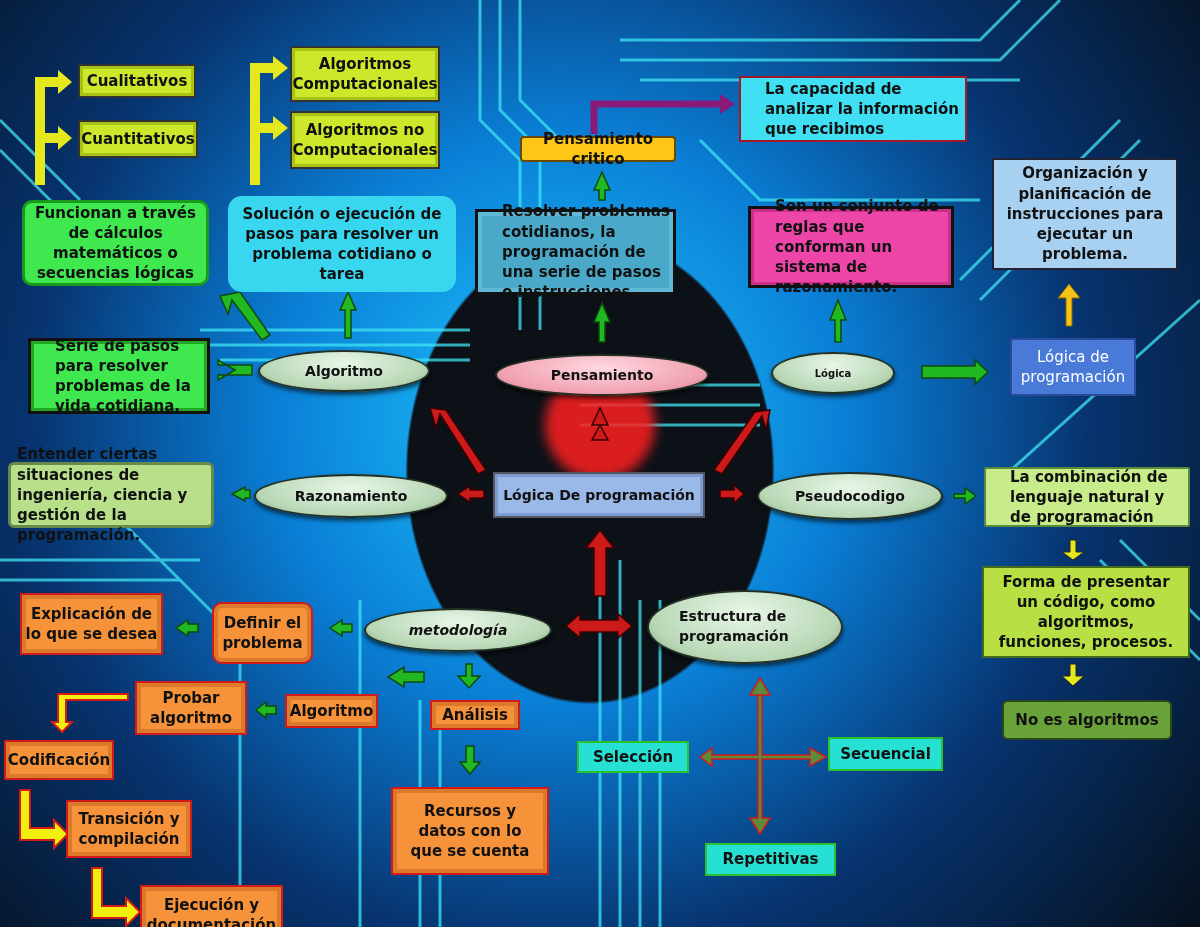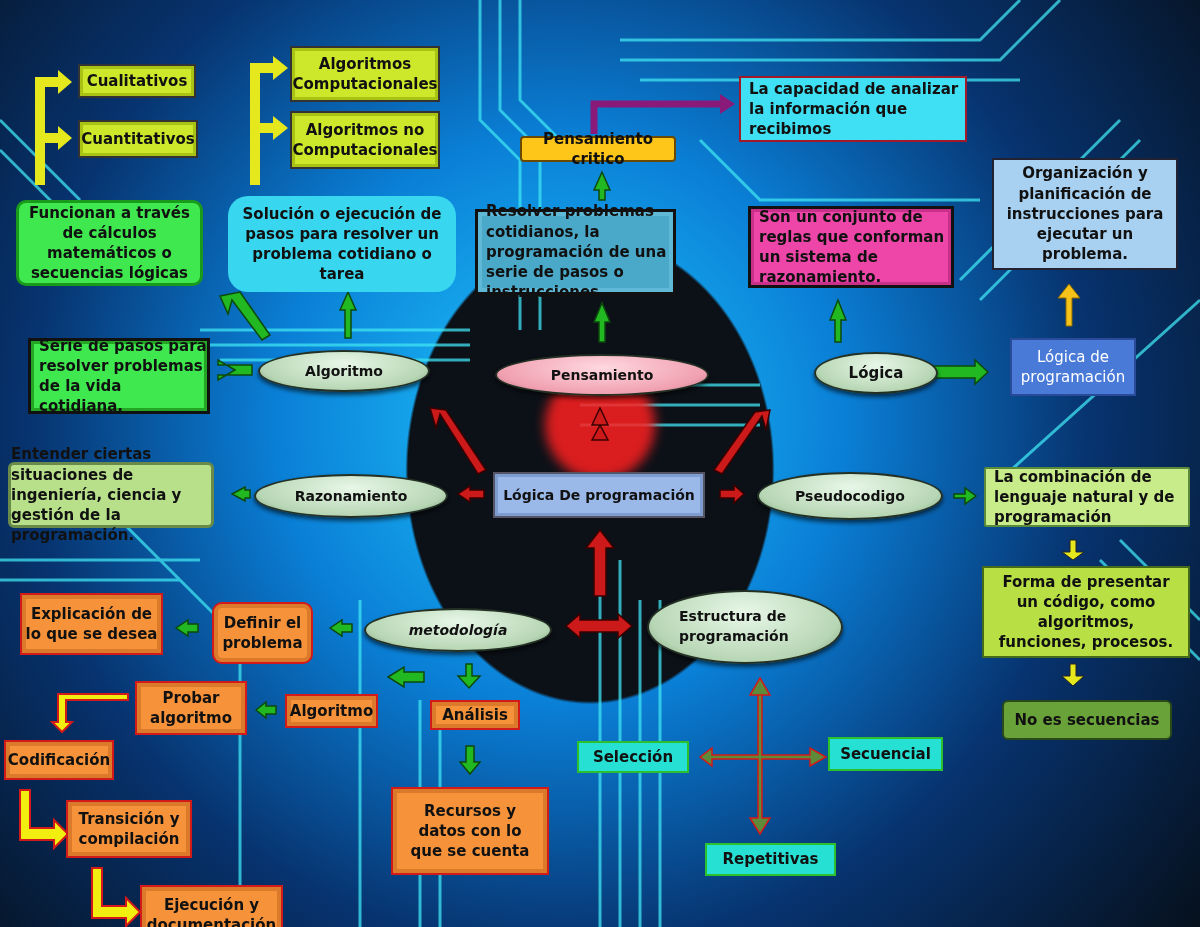--- a/index.html
+++ b/index.html
@@ -2,21 +2,21 @@
 <html><head>
 <meta charset="utf-8">
 <style>
 *{box-sizing:border-box;margin:0;padding:0}
 body{width:1200px;height:927px;overflow:hidden;font-family:"DejaVu Sans","Liberation Sans",sans-serif;}
 #canvas{position:relative;width:1200px;height:927px;overflow:hidden;
 background:radial-gradient(ellipse 260px 330px at 590px 470px,#0c1118 0%,#0c1118 70%,transparent 71%),
 radial-gradient(circle at 560px 420px,#1fc8ff 0%,#0a7fd6 35%,#07336f 65%,#06101c 100%);}
 .bg-svg{position:absolute;left:0;top:0;width:1200px;height:927px}
 .box{position:absolute;display:flex;align-items:center;justify-content:center;text-align:center;font-weight:bold;color:#111;line-height:1.35;font-size:15px;}
-.lf{justify-content:flex-start;text-align:left;padding-left:8px}
+.lf{justify-content:flex-start;text-align:left;padding-left:24px}
 .ellipse{position:absolute;border-radius:50%;display:flex;align-items:center;justify-content:center;font-weight:bold;font-size:14px;color:#111;background:radial-gradient(ellipse at 50% 30%,#e8f7e8,#b7d6b4 70%,#6e8e6e);border:2px solid #243024;box-shadow:0 3px 4px rgba(0,0,0,.6)}
 .yg{background:#cde82a;border:2px solid #333;box-shadow:inset 0 0 0 3px #a8c313}
 .org{background:#f5923a;border:2px solid #d21a1a;box-shadow:inset 0 0 0 4px #db7a2a}
 .cyan{background:#27e0d4;border:2px solid #2cc12c}
 </style>
 </head>
 <body>
 
 <div id="canvas">
 <svg class="bg-svg" viewBox="0 0 1200 927">
@@ -113,24 +113,24 @@
     </div>
 <div class="box yg" style="left:78px;top:120px;width:120px;height:38px">
       <span>Cuantitativos</span>
     </div>
 <div class="box yg" style="left:290px;top:46px;width:150px;height:56px">
       <span>Algoritmos Computacionales</span>
     </div>
 <div class="box yg" style="left:290px;top:111px;width:150px;height:58px">
       <span>Algoritmos no Computacionales</span>
     </div>
-<div class="box" style="left:16px;top:200px;width:187px;height:86px;background:#3ee84e;border:3px solid #1a9a1a;border-radius:10px;padding:6px">
+<div class="box" style="left:22px;top:200px;width:187px;height:86px;background:#3ee84e;border:3px solid #1a9a1a;border-radius:10px;padding:6px">
       <span>Funcionan a través de cálculos matemáticos o secuencias lógicas</span>
     </div>
-<div class="box" style="left:228px;top:196px;width:228px;height:96px;background:#38d7ef;border-radius:20px;">
+<div class="box" style="left:228px;top:196px;width:228px;height:96px;background:#38d7ef;border-radius:14px;">
       <span>Solución o ejecución de pasos para resolver un problema cotidiano o tarea</span>
     </div>
 <div class="box lf" style="left:28px;top:338px;width:182px;height:76px;background:#3ee84e;border:3px solid #111;box-shadow:inset 0 0 0 3px #24a524">
       <span>Serie de pasos para resolver problemas de la vida cotidiana.</span>
     </div>
 
 <div class="box" style="left:520px;top:136px;width:156px;height:26px;background:#ffc61a;border:2px solid #6a4a00;border-radius:4px">
       <span>Pensamiento critico</span>
     </div>
 <div class="box lf" style="left:739px;top:76px;width:228px;height:66px;background:#3fe0f4;border:2px solid #a21a2a">
@@ -143,44 +143,44 @@
 <div class="box lf" style="left:748px;top:206px;width:206px;height:82px;background:#ee46a8;border:3px solid #111;box-shadow:inset 0 0 0 3px #c8308a">
       <span>Son un conjunto de reglas que conforman un sistema de razonamiento.</span>
     </div>
 <div class="box" style="left:992px;top:158px;width:186px;height:112px;background:#a8d0f0;border:2px solid #223;padding:10px">
       <span>Organización y planificación de instrucciones para ejecutar un problema.</span>
     </div>
 <div class="box" style="left:1010px;top:338px;width:126px;height:58px;background:#4a7ad8;border:2px solid #2a4a9a;color:#fff;font-weight:normal">
       <span>Lógica de programación</span>
     </div>
 
-<div class="box lf" style="left:8px;top:462px;width:206px;height:66px;background:#b8e08a;border:3px solid #6a8a4a;border-radius:6px;padding-left:0">
+<div class="box lf" style="left:8px;top:462px;width:206px;height:66px;background:#b8e08a;border:3px solid #6a8a4a;border-radius:6px;padding-left:6px">
       <span>Entender ciertas situaciones de ingeniería, ciencia y gestión de la programación.</span>
     </div>
 
 <div class="box lf" style="left:984px;top:467px;width:206px;height:60px;background:#c8ec8a;border:2px solid #5a8a3a;border-radius:2px">
       <span>La combinación de lenguaje natural y de programación</span>
     </div>
 <div class="box" style="left:982px;top:566px;width:208px;height:92px;background:#b8e044;border:2px solid #446a1a;padding:8px">
       <span>Forma de presentar un código, como algoritmos, funciones, procesos.</span>
     </div>
 <div class="box" style="left:1002px;top:700px;width:170px;height:40px;background:#6aa23a;border:2px solid #2a4a1a;border-radius:6px">
-      <span>No es secuencias</span>
+      <span>No es algoritmos</span>
     </div>
 
 <div class="box" style="left:493px;top:472px;width:212px;height:46px;background:#9ab8e8;border:2px solid #556;box-shadow:inset 0 0 0 3px #7d9cd0;font-size:14px">
       <span>Lógica De programación</span>
     </div>
 <div class="ellipse" style="left:258px;top:350px;width:172px;height:42px">
       <span>Algoritmo</span>
     </div>
 <div class="ellipse" style="left:495px;top:354px;width:214px;height:42px;background:radial-gradient(ellipse at 50% 30%,#ffd8e0,#f0a0b0 70%,#b06a7a)">
       <span>Pensamiento</span>
     </div>
-<div class="ellipse" style="left:814px;top:352px;width:124px;height:42px;font-size:15px">
+<div class="ellipse" style="left:771px;top:352px;width:124px;height:42px;font-size:10px">
       <span>Lógica</span>
     </div>
 <div class="ellipse" style="left:254px;top:474px;width:194px;height:44px">
       <span>Razonamiento</span>
     </div>
 <div class="ellipse" style="left:757px;top:472px;width:186px;height:48px">
       <span>Pseudocodigo</span>
     </div>
 <div class="ellipse" style="left:364px;top:608px;width:188px;height:44px;font-style:italic">
       <span>metodología</span>

